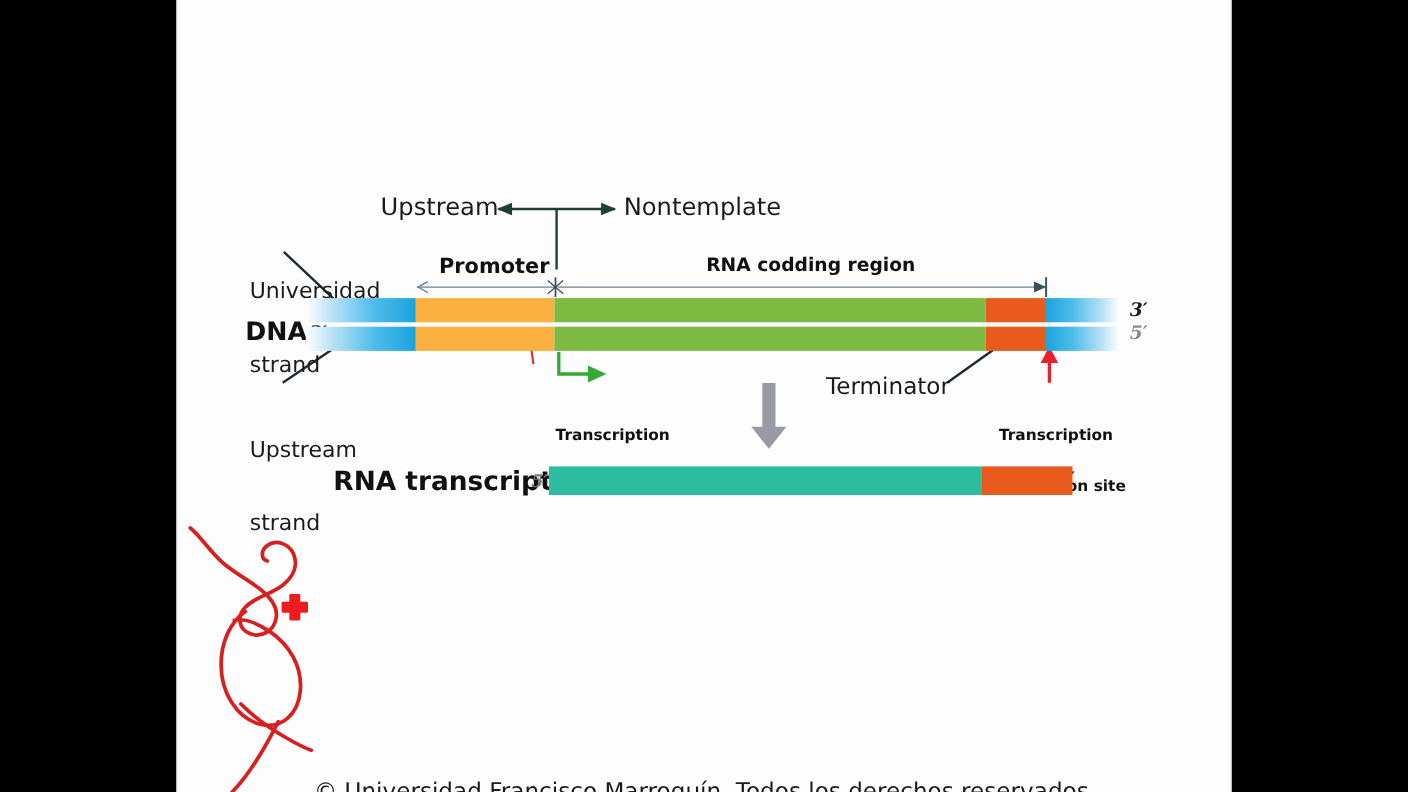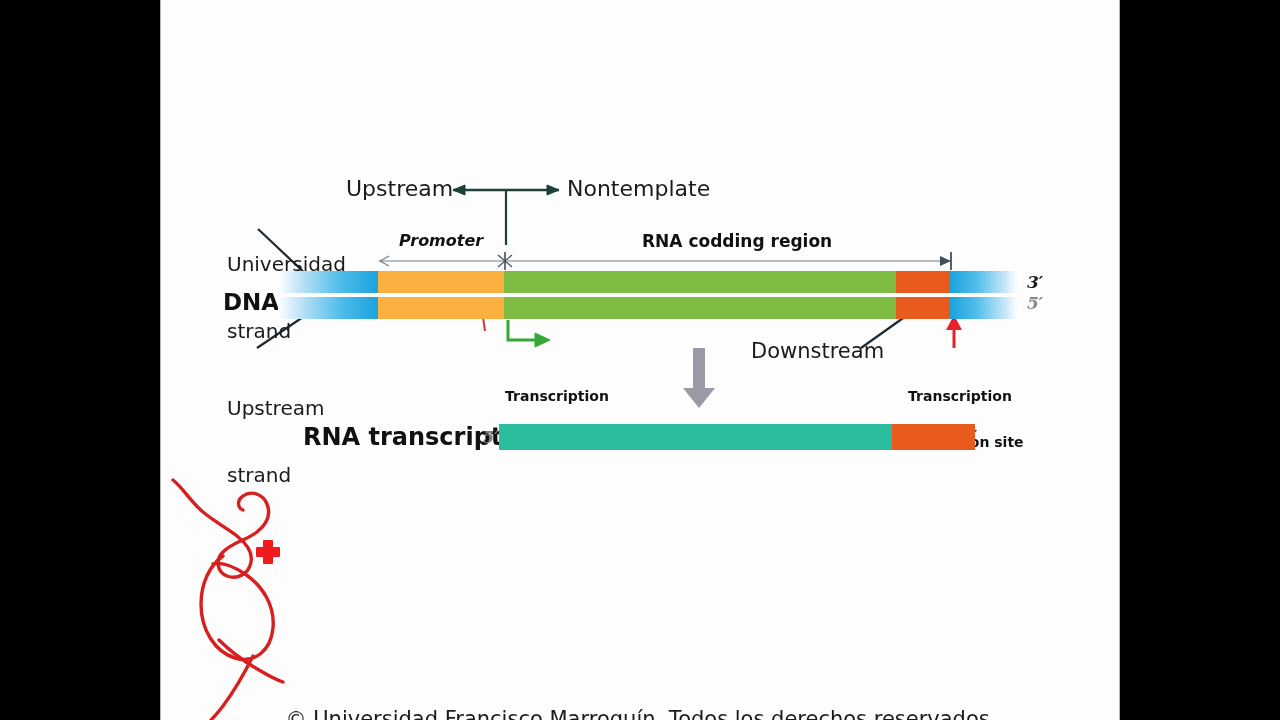--- a/index.html
+++ b/index.html
@@ -213,21 +213,21 @@
                  C 108 676, 116 680, 122 682"></path>
         <path d="M 92 656 C 84 672, 74 690, 62 706
                  C 56 714, 52 718, 50 720"></path>
       </g>
     </svg>
 
     <div class="abs lbl-light" style="left:185px; top:177px; font-size:22px;">Upstream</div>
 
     <div class="abs lbl-light" style="left:406px; top:177px; font-size:22px;">Nontemplate</div>
 
-    <div class="abs lbl-bold" style="left:238px; top:232px; font-size:16px;font-style:italic;">Promoter</div>
+    <div class="abs lbl-bold" style="left:238px; top:232px; font-size:19px;">Promoter</div>
 
     <div class="abs lbl-bold" style="left:481px; top:232px; font-size:17px;">RNA codding region</div>
 
     <div class="abs lbl-light" style="left:66px; top:208px; font-size:20px;">
       <div>Universidad</div>
       <div>strand</div>
     </div>
 
     <div class="abs lbl-light" style="left:66px; top:352px; font-size:20px;">
       <div>Upstream</div>
@@ -259,21 +259,21 @@
         <div class="dna-seg seg-terminator" style="left:83.5%;  width:7.3%;"></div>
         <div class="dna-seg seg-fade-right" style="left:90.8%;  width:9.2%;"></div>
       </div>
     </div>
 
     <div class="abs lbl-bold" style="left:334px; top:358px; font-size:14px; text-align:center; width:124px;">
       <div>Transcription</div>
       <div>start site</div>
     </div>
 
-    <div class="abs lbl-light" style="left:590px; top:340px; font-size:21px;">Downstream</div>
+    <div class="abs lbl-light" style="left:590px; top:340px; font-size:21px;">Terminator</div>
 
     <div class="abs lbl-bold" style="left:726px; top:358px; font-size:14px; text-align:center; width:146px;">
       <div>Transcription</div>
       <div>termination site</div>
     </div>
 
     <svg id="big-arrow" viewBox="0 0 36 62" xmlns="http://www.w3.org/2000/svg">
       <polygon points="12,0 24,0 24,40 34,40 18,60 2,40 12,40" fill="#9a9aa5"></polygon>
     </svg>
 

